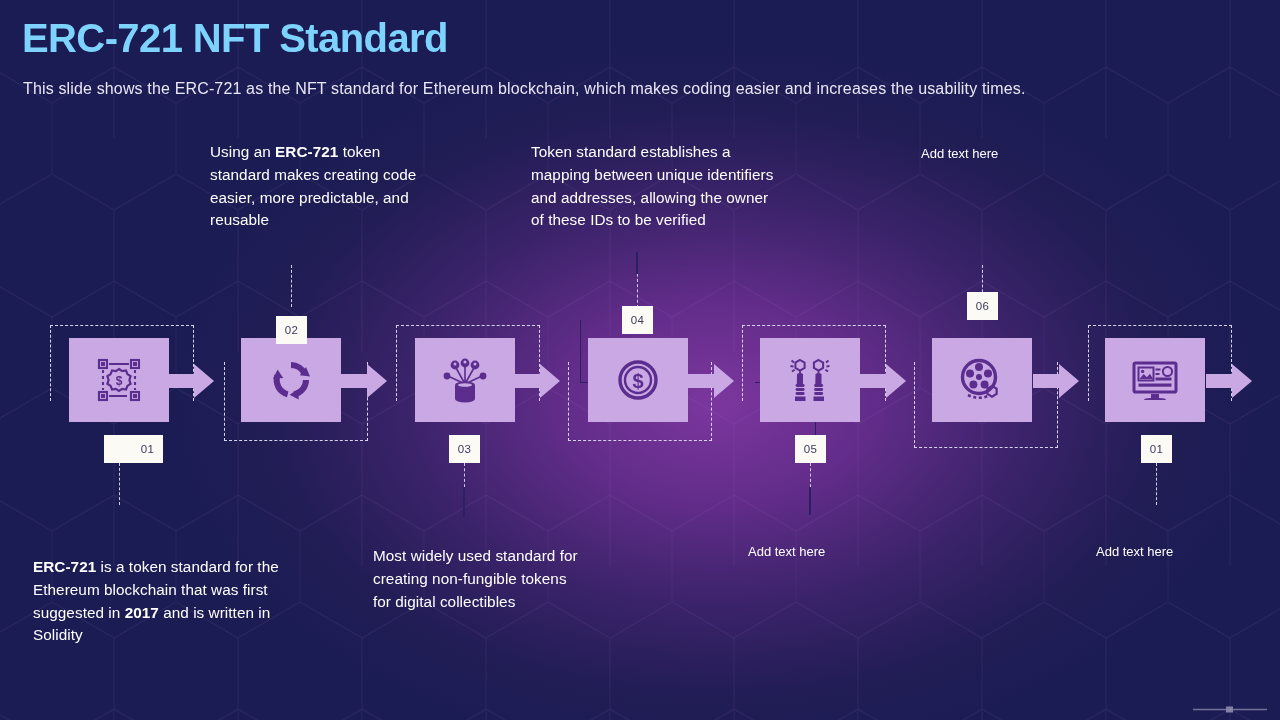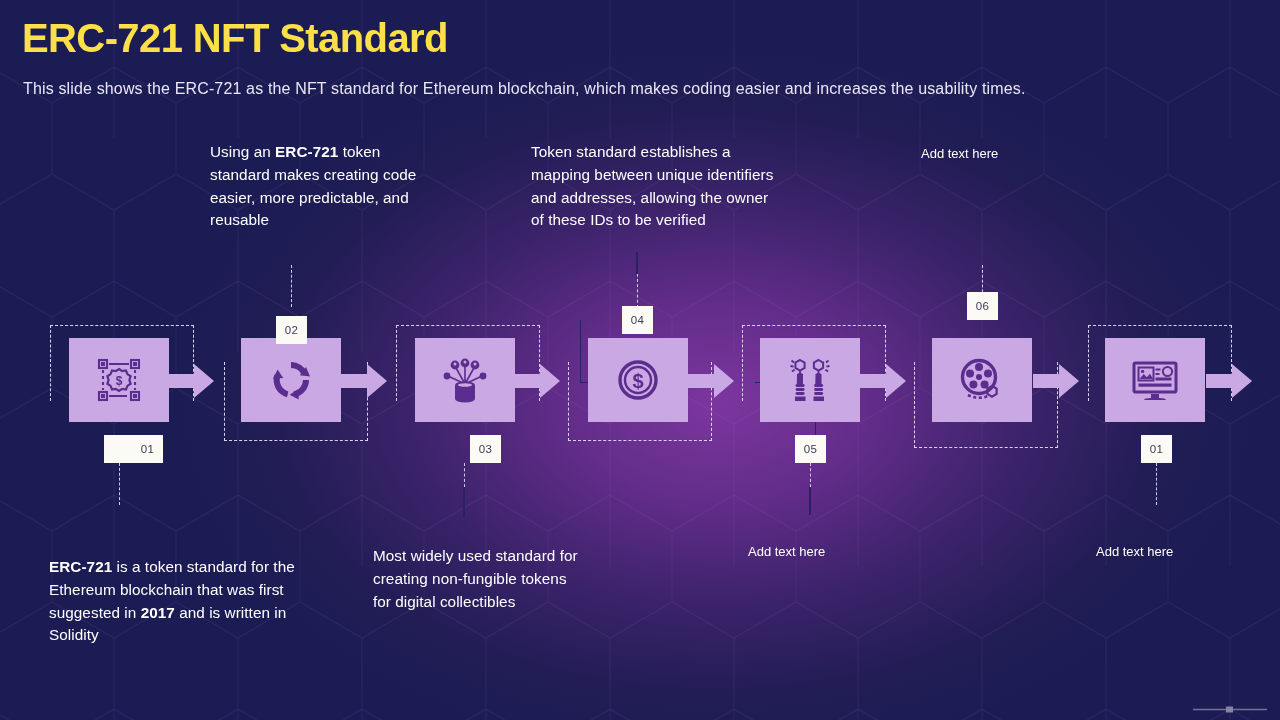--- a/index.html
+++ b/index.html
@@ -33,21 +33,21 @@
     position: absolute; inset: 0;
     opacity: 0.30;
   }
 
   
   #title {
     position: absolute; left: 22px; top: 16px;
     font-size: 40px;
     font-weight: bold;
     letter-spacing: -0.6px;
-    color: #fde047;
+    color: #7dd3fc;
     white-space: nowrap;
   }
   #subtitle {
     position: absolute; left: 23px; top: 80px;
     font-size: 16px;
     color: #e9e7f5;
     letter-spacing: 0.15px;
     white-space: nowrap;
   }
 
@@ -329,33 +329,33 @@
         <circle cx="38.5" cy="17.5" r="4.6"></circle>
         <path d="M26.5 15.5 h5 M26.5 20 h4"></path>
       </g>
       <rect x="9.5" y="29.5" width="33" height="3.2" fill="#5b2d8e"></rect>
       <rect x="26.5" y="23.5" width="16" height="3" fill="#5b2d8e"></rect>
     </svg>
   </div>
 
   <div class="badge" style="left:104px; top:435px;padding-left:28px;">01</div>
   <div class="badge" style="left:276px; top:316px;">02</div>
-  <div class="badge" style="left:470px; top:435px;">03</div>
+  <div class="badge" style="left:449px; top:435px;">03</div>
   <div class="badge" style="left:622px; top:306px;">04</div>
   <div class="badge" style="left:795px; top:435px;">05</div>
   <div class="badge" style="left:967px; top:292px;">06</div>
   <div class="badge" style="left:1141px; top:435px;">01</div>
 
 </div>
 
 <div class="callout" style="left:210px; top:141px; width:232px;"><span>Using an </span><b>ERC-721</b><span> token standard makes creating code easier, more predictable, and reusable</span></div>
 <div class="callout" style="left:531px; top:141px; width:252px;"><span>Token standard establishes a mapping between unique identifiers and addresses, allowing the owner of these IDs to be verified</span></div>
 <div class="callout-sm" style="left:921px; top:143px;">Add text here</div>
 
-<div class="callout" style="left:33px; top:556px; width:250px;margin-left:16px;"><b>ERC-721</b><span> is a token standard for the Ethereum blockchain that was first suggested in </span><b>2017</b><span> and is written in Solidity</span></div>
+<div class="callout" style="left:33px; top:556px; width:250px;"><b>ERC-721</b><span> is a token standard for the Ethereum blockchain that was first suggested in </span><b>2017</b><span> and is written in Solidity</span></div>
 <div class="callout" style="left:373px; top:545px; width:208px;"><span>Most widely used standard for creating non-fungible tokens for digital collectibles</span></div>
 <div class="callout-sm" style="left:748px; top:541px;">Add text here</div>
 <div class="callout-sm" style="left:1096px; top:541px;">Add text here</div>
 
 <svg id="corner-slider" viewBox="0 0 74 9">
   <line x1="0" y1="4.5" x2="74" y2="4.5" stroke="#c9c6e0" stroke-width="1.6"></line>
   <rect x="33" y="1.5" width="7" height="6" fill="#e6e4f0"></rect>
 </svg>
 
 </body></html>

